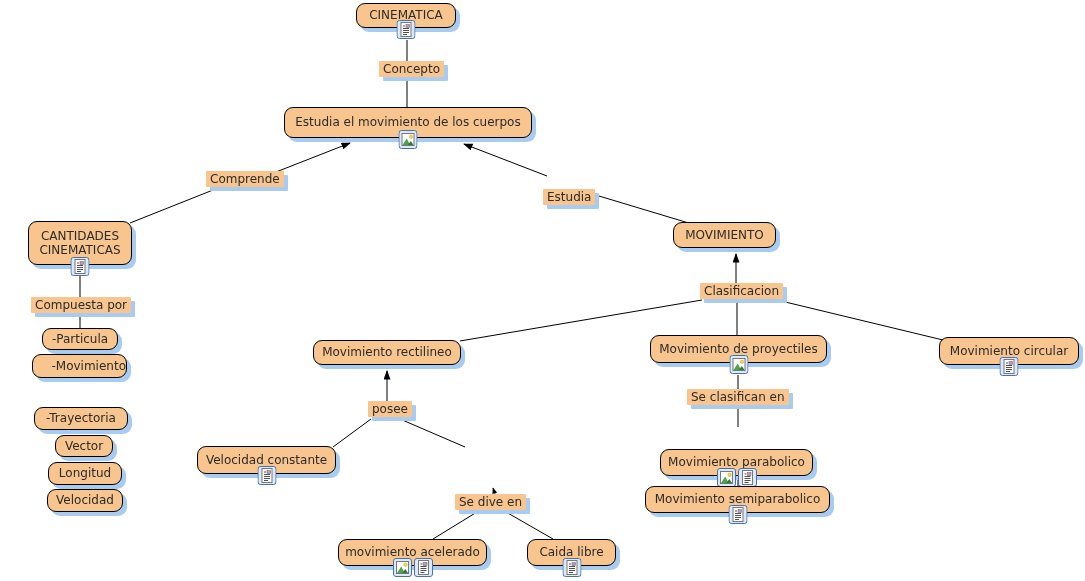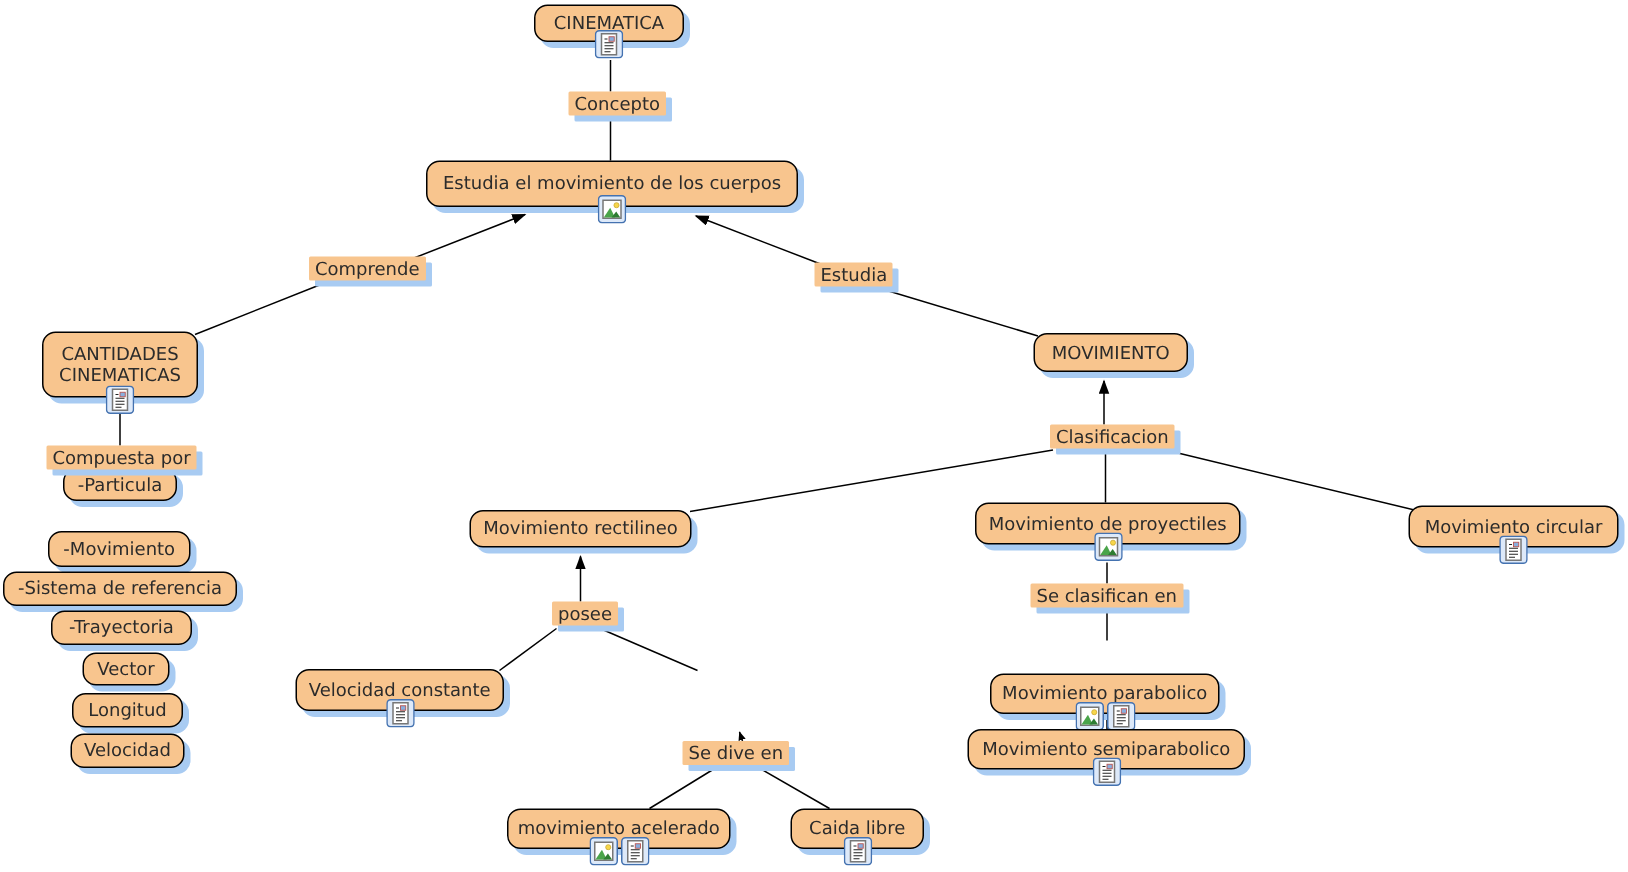--- a/index.html
+++ b/index.html
@@ -94,43 +94,40 @@
           <rect x="9.5" y="4.5" width="3.5" height="3" fill="#89aede" stroke="#b85450" stroke-width="0.6"></rect>
           <line x1="6.5" y1="6" x2="8.5" y2="6" stroke="#222" stroke-width="0.8"></line>
           <line x1="6.5" y1="8.5" x2="12.5" y2="8.5" stroke="#222" stroke-width="0.8"></line>
           <line x1="6.5" y1="10.5" x2="12.5" y2="10.5" stroke="#222" stroke-width="0.8"></line>
           <line x1="6.5" y1="12.5" x2="12.5" y2="12.5" stroke="#222" stroke-width="0.8"></line>
           <line x1="6.5" y1="14.5" x2="10.5" y2="14.5" stroke="#222" stroke-width="0.8"></line>
         </svg>
     </div>
   </div>
 
-  <div class="node" style="left:42px;top:312px;width:76px;height:22px;">
+  <div class="node" style="left:42px;top:328px;width:76px;height:22px;">
     <span>-Particula</span>
   </div>
-  <div class="node" style="left:32px;top:354px;width:95px;height:24px;">
+  <div class="node" style="left:32px;top:354px;width:95px;height:24px;justify-content:flex-end;">
     <span>-Movimiento</span>
-  </div>
-  <div class="node" style="left:2px;top:381px;width:156px;height:23px;">
-    <span>-Sistema de referencia</span>
   </div>
   <div class="node" style="left:34px;top:407px;width:94px;height:23px;">
     <span>-Trayectoria</span>
   </div>
   <div class="node" style="left:55px;top:435px;width:58px;height:22px;">
     <span>Vector</span>
   </div>
   <div class="node" style="left:48px;top:462px;width:74px;height:23px;">
     <span>Longitud</span>
   </div>
   <div class="node" style="left:47px;top:489px;width:76px;height:23px;">
     <span>Velocidad</span>
   </div>
 
-  <div class="node" style="left:689px;top:222px;width:103px;height:26px;">
+  <div class="node" style="left:673px;top:222px;width:103px;height:26px;">
     <span>MOVIMIENTO</span>
   </div>
 
   <div class="node" style="left:313px;top:340px;width:148px;height:25px;">
     <span>Movimiento rectilineo</span>
   </div>
 
   <div class="node" style="left:197px;top:446px;width:139px;height:28px;">
     <span>Velocidad constante</span>
     <div class="icons">
@@ -250,20 +247,20 @@
           <line x1="6.5" y1="8.5" x2="12.5" y2="8.5" stroke="#222" stroke-width="0.8"></line>
           <line x1="6.5" y1="10.5" x2="12.5" y2="10.5" stroke="#222" stroke-width="0.8"></line>
           <line x1="6.5" y1="12.5" x2="12.5" y2="12.5" stroke="#222" stroke-width="0.8"></line>
           <line x1="6.5" y1="14.5" x2="10.5" y2="14.5" stroke="#222" stroke-width="0.8"></line>
         </svg>
     </div>
   </div>
 
   <div class="link-label" style="left:379px;top:61px;">Concepto</div>
   <div class="link-label" style="left:206px;top:171px;">Comprende</div>
-  <div class="link-label" style="left:543px;top:175px;">Estudia</div>
+  <div class="link-label" style="left:543px;top:189px;">Estudia</div>
   <div class="link-label" style="left:31px;top:297px;">Compuesta por</div>
   <div class="link-label" style="left:700px;top:283px;">Clasificacion</div>
   <div class="link-label" style="left:368px;top:401px;">posee</div>
   <div class="link-label" style="left:455px;top:494px;">Se dive en</div>
   <div class="link-label" style="left:687px;top:389px;">Se clasifican en</div>
 
 </div>
 
 </body></html>

